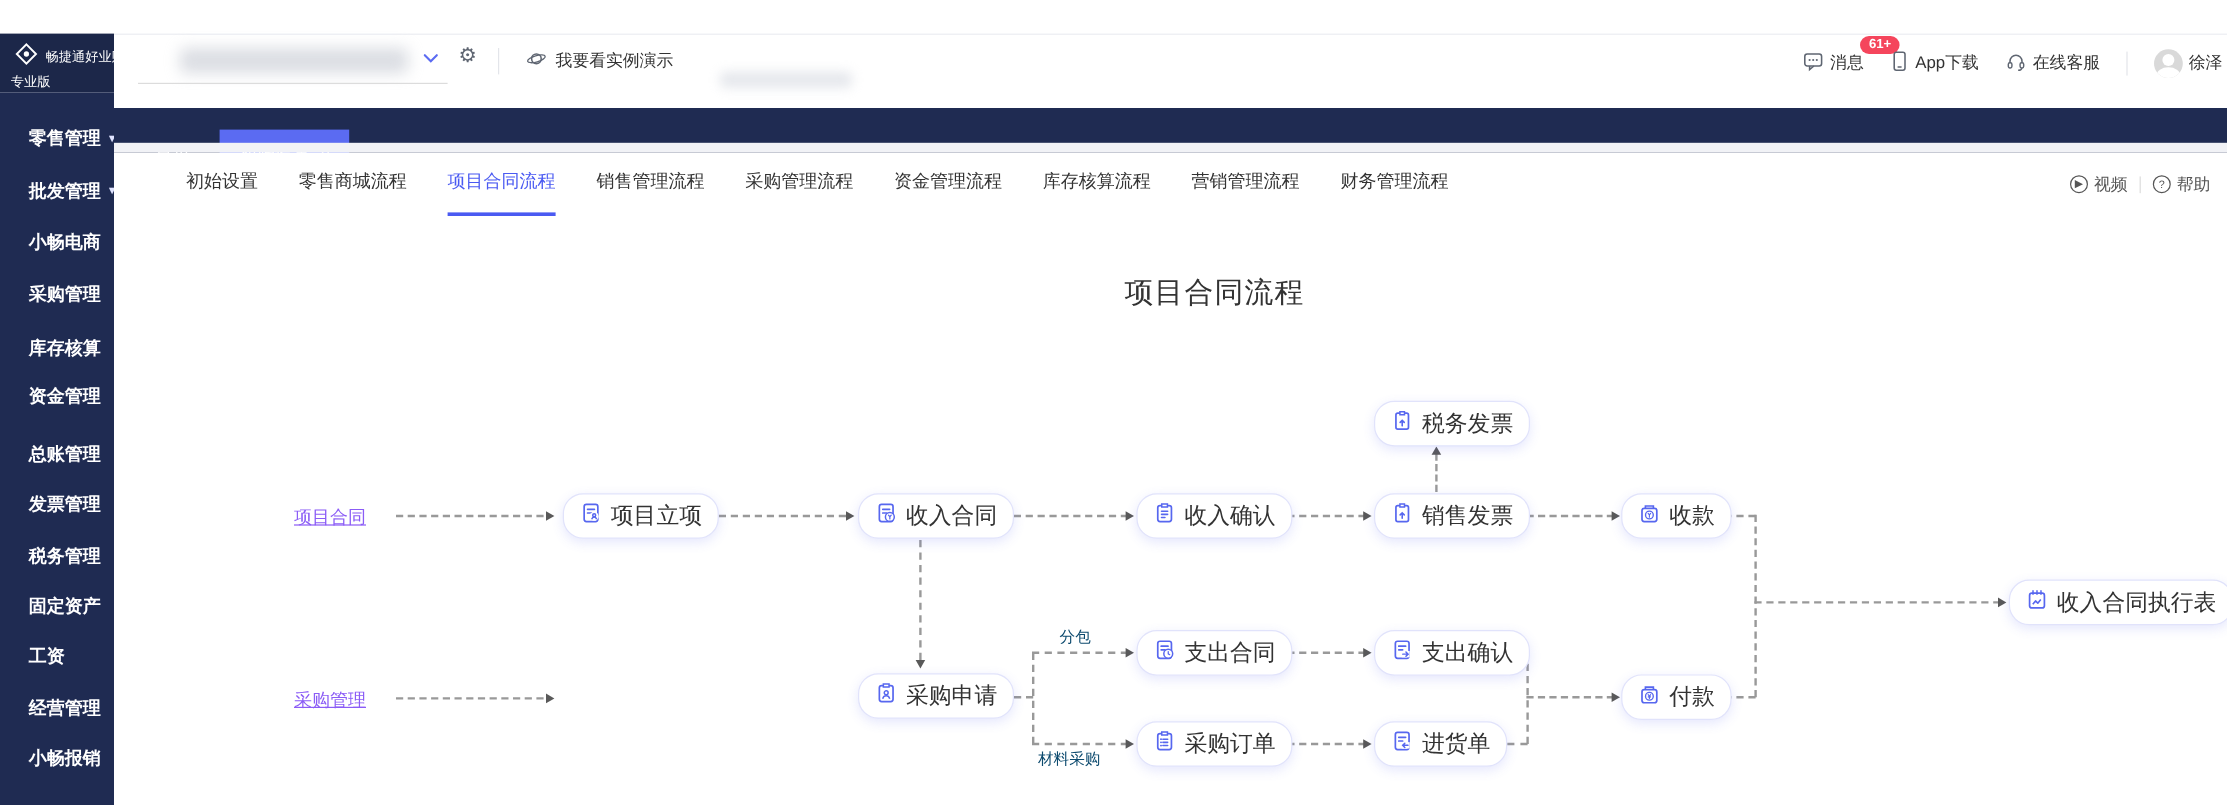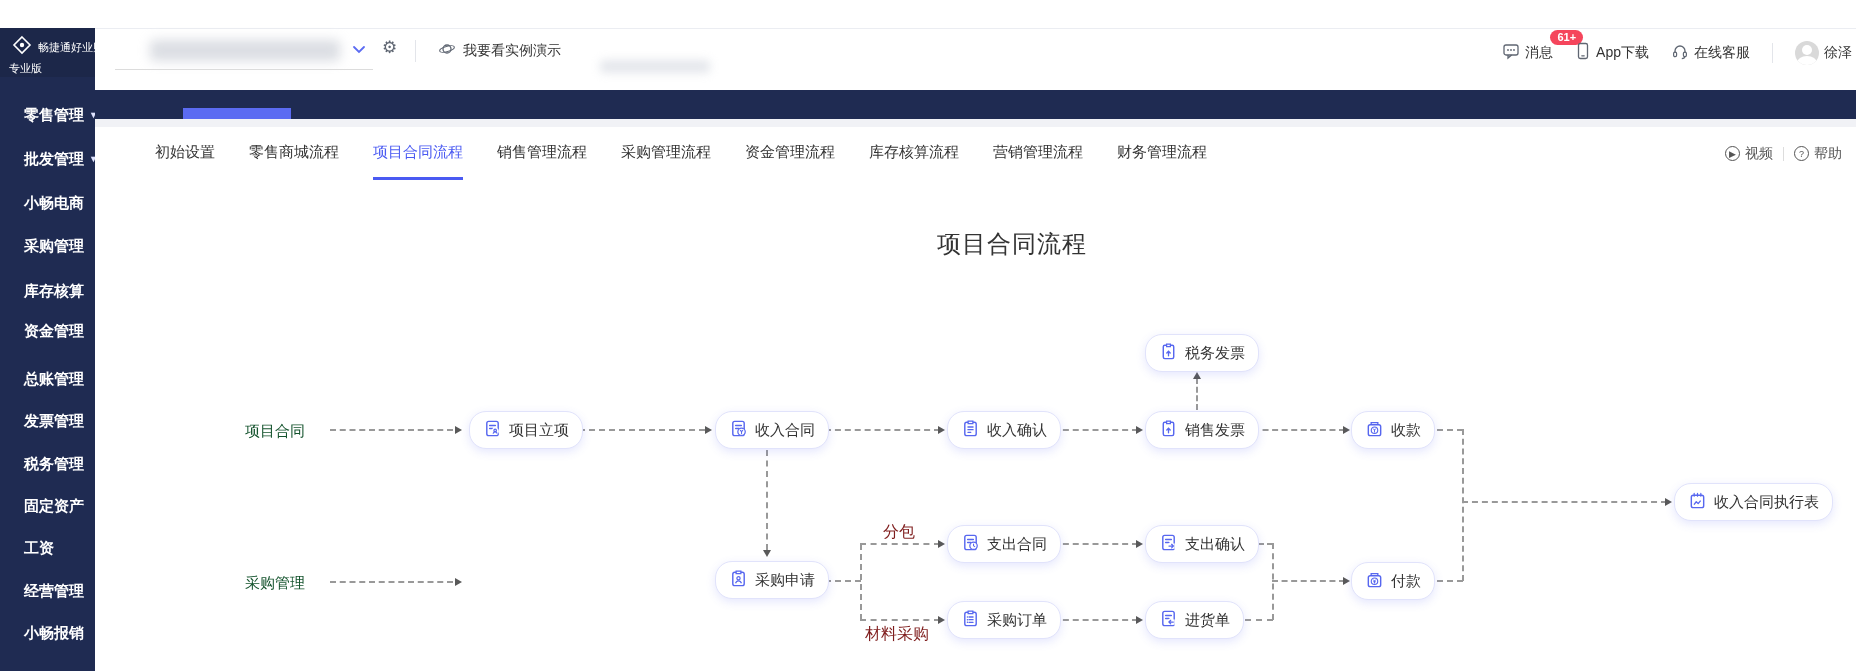--- a/index.html
+++ b/index.html
@@ -61,33 +61,33 @@
     gap:10px; font-size:14px; color:#555; }
   .nr-item { display:flex; align-items:center; gap:5px; cursor:pointer; }
   .nr-div { width:1px; height:14px; background:#ddd; }
   .circ-ic { width:15px; height:15px; border:1.4px solid #555; border-radius:50%;
     display:inline-flex; align-items:center; justify-content:center; font-size:9px; color:#555; }
 
   
   .canvas { position:absolute; left:95px; top:180px; width:1761px; height:491px; background:#fff; }
   .flow-title { position:absolute; left:917px; top:48px; transform:translateX(-50%);
     font-size:24px; color:#333; font-weight:500; letter-spacing:1px; }
-  .rowlabel { position:absolute; font-size:15px; color:#14532d; font-weight:500; }
+  .rowlabel { position:absolute; font-size:15px; color:#8b5cf6; font-weight:500;text-decoration:underline; }
   .node { position:absolute; height:38px; display:flex; align-items:center; gap:7px;
     padding:0 13px; background:#fff; border:1px solid #e1e3fb; border-radius:17px;
-    box-shadow:0 3px 10px rgba(93,107,240,.16); font-size:15px; color:#333;
+    box-shadow:0 3px 10px rgba(93,107,240,.16); font-size:19px; color:#333;
     white-space:nowrap; cursor:pointer; z-index:2; }
   .node svg { flex:0 0 auto; }
   .hl { position:absolute; border-top:2px dashed #999; z-index:1; }
   .vl { position:absolute; border-left:2px dashed #999; z-index:1; }
   .ar { position:absolute; width:0; height:0; z-index:1; }
   .ar.r { border-left:7px solid #595959; border-top:4px solid transparent; border-bottom:4px solid transparent; }
   .ar.u { border-bottom:7px solid #595959; border-left:4px solid transparent; border-right:4px solid transparent; }
   .ar.d { border-top:7px solid #595959; border-left:4px solid transparent; border-right:4px solid transparent; }
-  .branchlabel { position:absolute; font-size:16px; color:#7f1d1d; z-index:3; background:#fff; padding:0 2px; }
+  .branchlabel { position:absolute; font-size:13px; color:#0c4a6e; z-index:3; background:#fff; padding:0 2px; }
 </style>
 </head>
 <body>
 
 <div class="app">
 
   <div class="logo-block">
     <span class="logo-mark">
       <svg width="20" height="20" viewBox="0 0 20 20">
           <path d="M10 2l8 8-8 8-8-8z" fill="none" stroke="#fff" stroke-width="1.6"></path>

